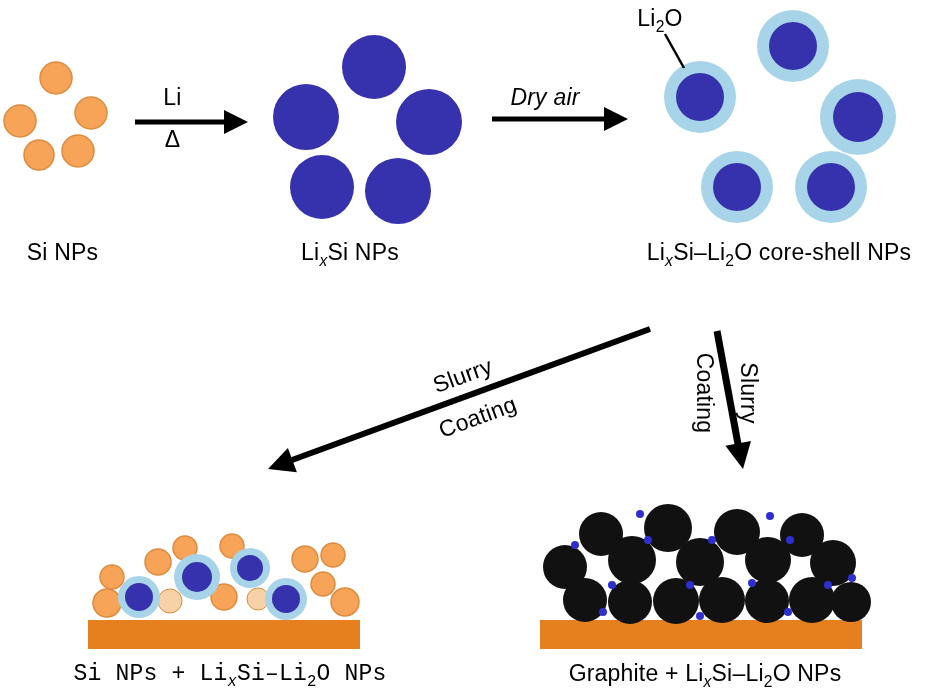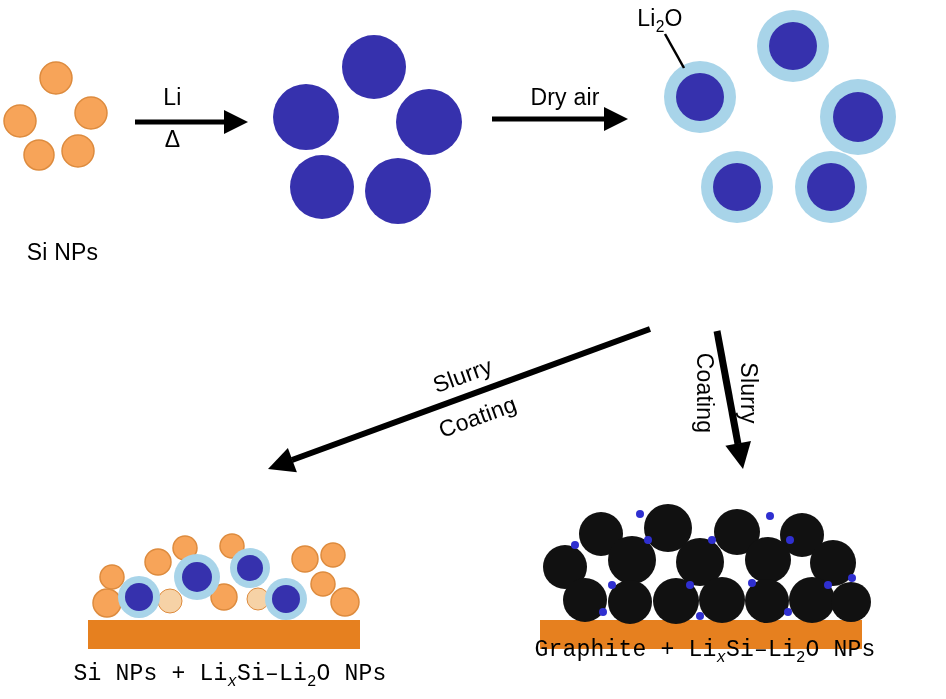--- a/index.html
+++ b/index.html
@@ -175,35 +175,37 @@
         <circle class="li2o-dot" cx="640" cy="514" r="4"></circle>
         <circle class="li2o-dot" cx="770" cy="516" r="4"></circle>
       </g>
     </g>
   </svg>
 
   <div class="lbl" style="left:135px; top:84px; width:75px;">Li</div>
 
   <div class="lbl" style="left:135px; top:126px; width:75px;">Δ</div>
 
-  <div class="lbl" style="left:500px; top:84px; width:130px;">Dry air</div>
+  <div class="lbl" style="left:480px; top:84px; width:130px;font-style:italic;">Dry air</div>
 
   <div class="lbl" style="left:625px; top:5px; width:70px; text-align:center;"><span>Li</span><sub>2</sub><span>O</span></div>
 
   <div class="lbl" style="left:0px; top:239px; width:125px;">Si NPs</div>
 
-
+  <div class="lbl" style="left:275px; top:239px; width:150px;"><span>Li</span><sub class="it">x</sub><span>Si NPs</span></div>
+
+  <div class="lbl" style="left:612px; top:239px; width:334px;"><span>Li</span><sub class="it">x</sub><span>Si–Li</span><sub>2</sub><span>O core-shell NPs</span></div>
 
   <div class="lbl rot" style="left:395px; top:352px; width:150px; height:88px; transform:rotate(-20deg);">
     <div>Slurry</div>
     <div>Coating</div>
   </div>
 
   <div class="lbl rot" style="left:652px; top:349px; width:150px; height:88px; transform:rotate(90deg);">
     <div>Slurry</div>
     <div>Coating</div>
   </div>
 
   <div class="lbl" style="left:55px; top:661px; width:350px;font-family:Liberation Mono, monospace;"><span>Si NPs + Li</span><sub class="it">x</sub><span>Si–Li</span><sub>2</sub><span>O NPs</span></div>
 
-  <div class="lbl" style="left:525px; top:637px; width:360px;font-family:Liberation Mono, monospace;"><span>Graphite + Li</span><sub class="it">x</sub><span>Si–Li</span><sub>2</sub><span>O NPs</span></div>
+  <div class="lbl" style="left:525px; top:660px; width:360px;"><span>Graphite + Li</span><sub class="it">x</sub><span>Si–Li</span><sub>2</sub><span>O NPs</span></div>
 
 </div>
 
 </body></html>

